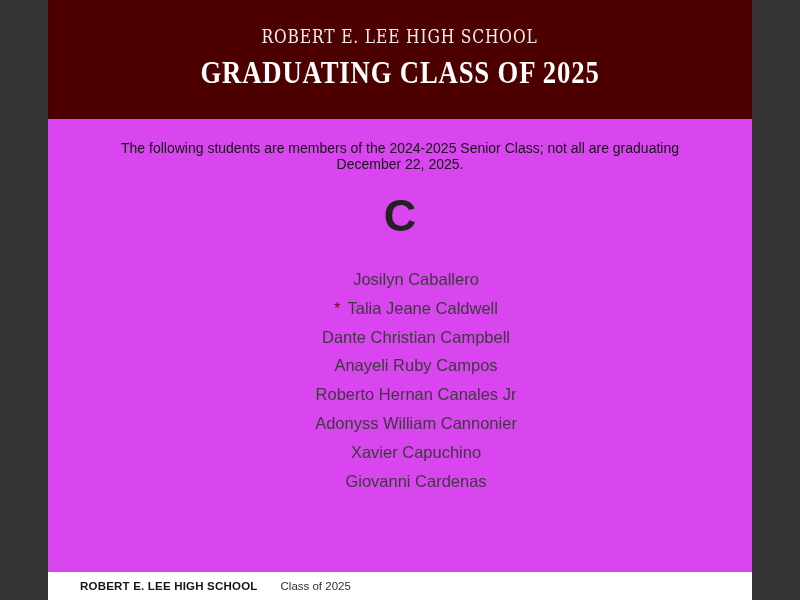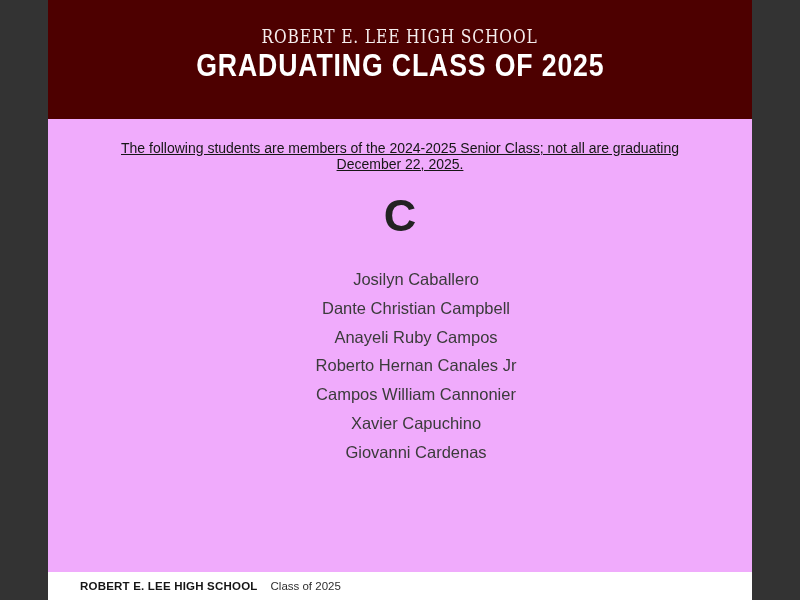--- a/index.html
+++ b/index.html
@@ -6,21 +6,21 @@
   html, body { width: 100%; height: 100%; }
   body {
     background: var(--page-bg, #333333);
     font-family: "Liberation Sans", sans-serif;
     overflow: hidden;
   }
   .page {
     width: 704px;
     min-height: 100vh;
     margin: 0 auto;
-    background: #f0abfc;
+    background: #d946ef;
     position: relative;
   }
   
   .masthead {
     height: 119px;
     background: var(--header-bg, #4d0000);
     text-align: center;
     padding-top: 26px;
     overflow: hidden;
   }
@@ -32,36 +32,35 @@
     letter-spacing: 1px;
   }
   .masthead .school-name > span,
   .masthead .class-title > span {
     display: inline-block;
     transform: scaleX(0.86);
     transform-origin: center;
     white-space: nowrap;
   }
   .masthead .class-title {
-    margin-top: 1px;
+    margin-top: 8px;
     color: #ffffff;
-    font-family: Liberation Sans, sans-serif;
+    font-family: Liberation Serif, serif;
     font-size: 31px;
     font-weight: 600;
     line-height: 36px;
     letter-spacing: 1px;
   }
   
   .intro {
     margin-top: 22px;
     text-align: center;
     color: #161616;
     font-size: 14px;
     line-height: 15.5px;
-    text-decoration: underline;
   }
   .letter-heading {
     margin-top: 22px;
     text-align: center;
     color: #222222;
     font-size: 45px;
     font-weight: bold;
     line-height: 44px;
   }
   .students {
@@ -92,21 +91,21 @@
     align-items: center;
     padding-left: 32px;
   }
   .footer-school {
     font-size: 11.5px;
     font-weight: bold;
     letter-spacing: 0.2px;
     color: #151515;
   }
   .footer-class {
-    margin-left: 13px;
+    margin-left: 23px;
     font-size: 11.5px;
     color: #2e2e2e;
   }
 </style>
 </head>
 <body>
 
 <div class="page">
 
   <header class="masthead">
@@ -121,24 +120,25 @@
   <main>
     <p class="intro">
       <span>The following students are members of the 2024-2025 Senior Class; not all are graduating</span><br>
       <span>December 22, 2025.</span>
     </p>
 
     <h2 class="letter-heading">C</h2>
 
     <ul class="students">
       <li class="student"><span class="marker"></span><span>Josilyn Caballero</span></li>
+      <li class="student"><span class="marker">*</span><span>Talia Jeane Caldwell</span></li>
       <li class="student"><span class="marker"></span><span>Dante Christian Campbell</span></li>
       <li class="student"><span class="marker"></span><span>Anayeli Ruby Campos</span></li>
       <li class="student"><span class="marker"></span><span>Roberto Hernan Canales Jr</span></li>
-      <li class="student"><span class="marker"></span><span>Campos William Cannonier</span></li>
+      <li class="student"><span class="marker"></span><span>Adonyss William Cannonier</span></li>
       <li class="student"><span class="marker"></span><span>Xavier Capuchino</span></li>
       <li class="student"><span class="marker"></span><span>Giovanni Cardenas</span></li>
     </ul>
   </main>
 
   <footer class="footer-bar">
     <span class="footer-school">ROBERT E. LEE HIGH SCHOOL</span>
     <span class="footer-class">Class of 2025</span>
   </footer>
 

